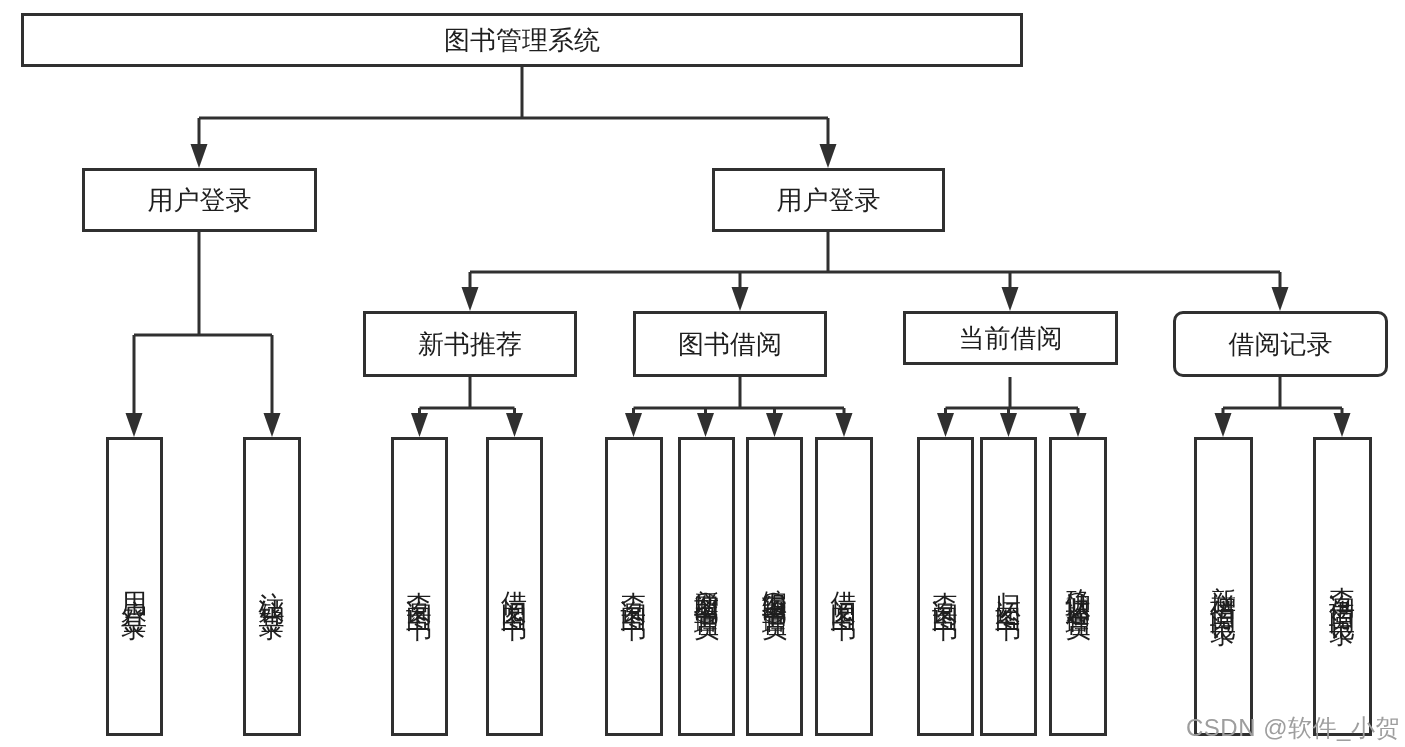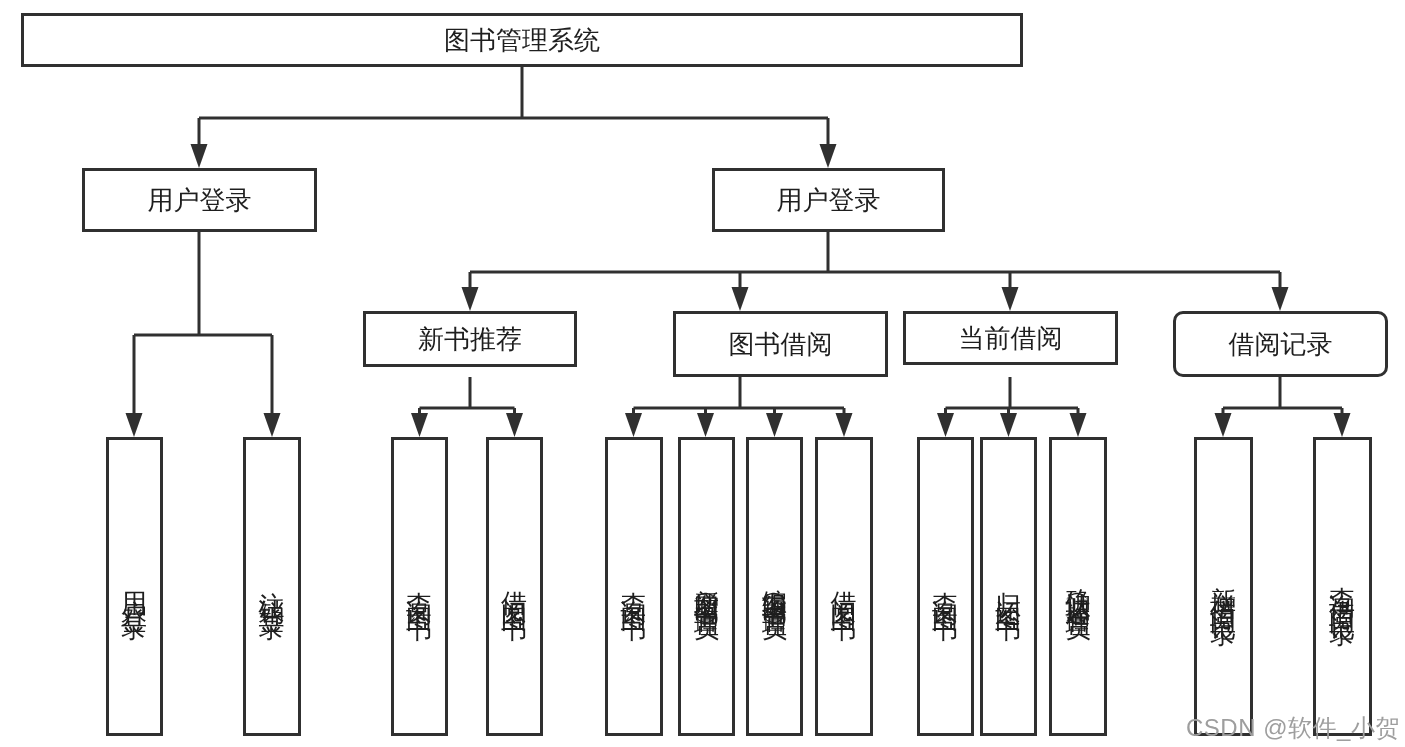--- a/index.html
+++ b/index.html
@@ -60,22 +60,22 @@
       <polygon points="1214.5,413 1231.5,413 1223,437"></polygon>
       <polygon points="1333.5,413 1350.5,413 1342,437"></polygon>
     </g>
   </svg>
 
   <div class="node" style="left:21px;top:13px;width:1002px;height:54px;">图书管理系统</div>
 
   <div class="node" style="left:82px;top:168px;width:235px;height:64px;">用户登录</div>
   <div class="node" style="left:712px;top:168px;width:233px;height:64px;">用户登录</div>
 
-  <div class="node" style="left:363px;top:311px;width:214px;height:56px;">新书推荐</div>
-  <div class="node" style="left:633px;top:311px;width:215px;height:66px;margin-left:40px;">图书借阅</div>
+  <div class="node" style="left:363px;top:311px;width:214px;height:66px;">新书推荐</div>
+  <div class="node" style="left:633px;top:311px;width:194px;height:66px;">图书借阅</div>
   <div class="node" style="left:903px;top:311px;width:215px;height:54px;">当前借阅</div>
   <div class="node" style="left:1173px;top:311px;width:215px;height:66px;border-radius:10px;">借阅记录</div>
 
   <div class="node vnode" style="left:106px;top:437px;width:57px;height:299px;">用户登录</div>
   <div class="node vnode" style="left:243px;top:437px;width:58px;height:299px;">注销登录</div>
 
   <div class="node vnode" style="left:391px;top:437px;width:57px;height:299px;">查询图书</div>
   <div class="node vnode" style="left:486px;top:437px;width:57px;height:299px;">借阅图书</div>
 
   <div class="node vnode" style="left:605px;top:437px;width:58px;height:299px;">查询图书</div>

